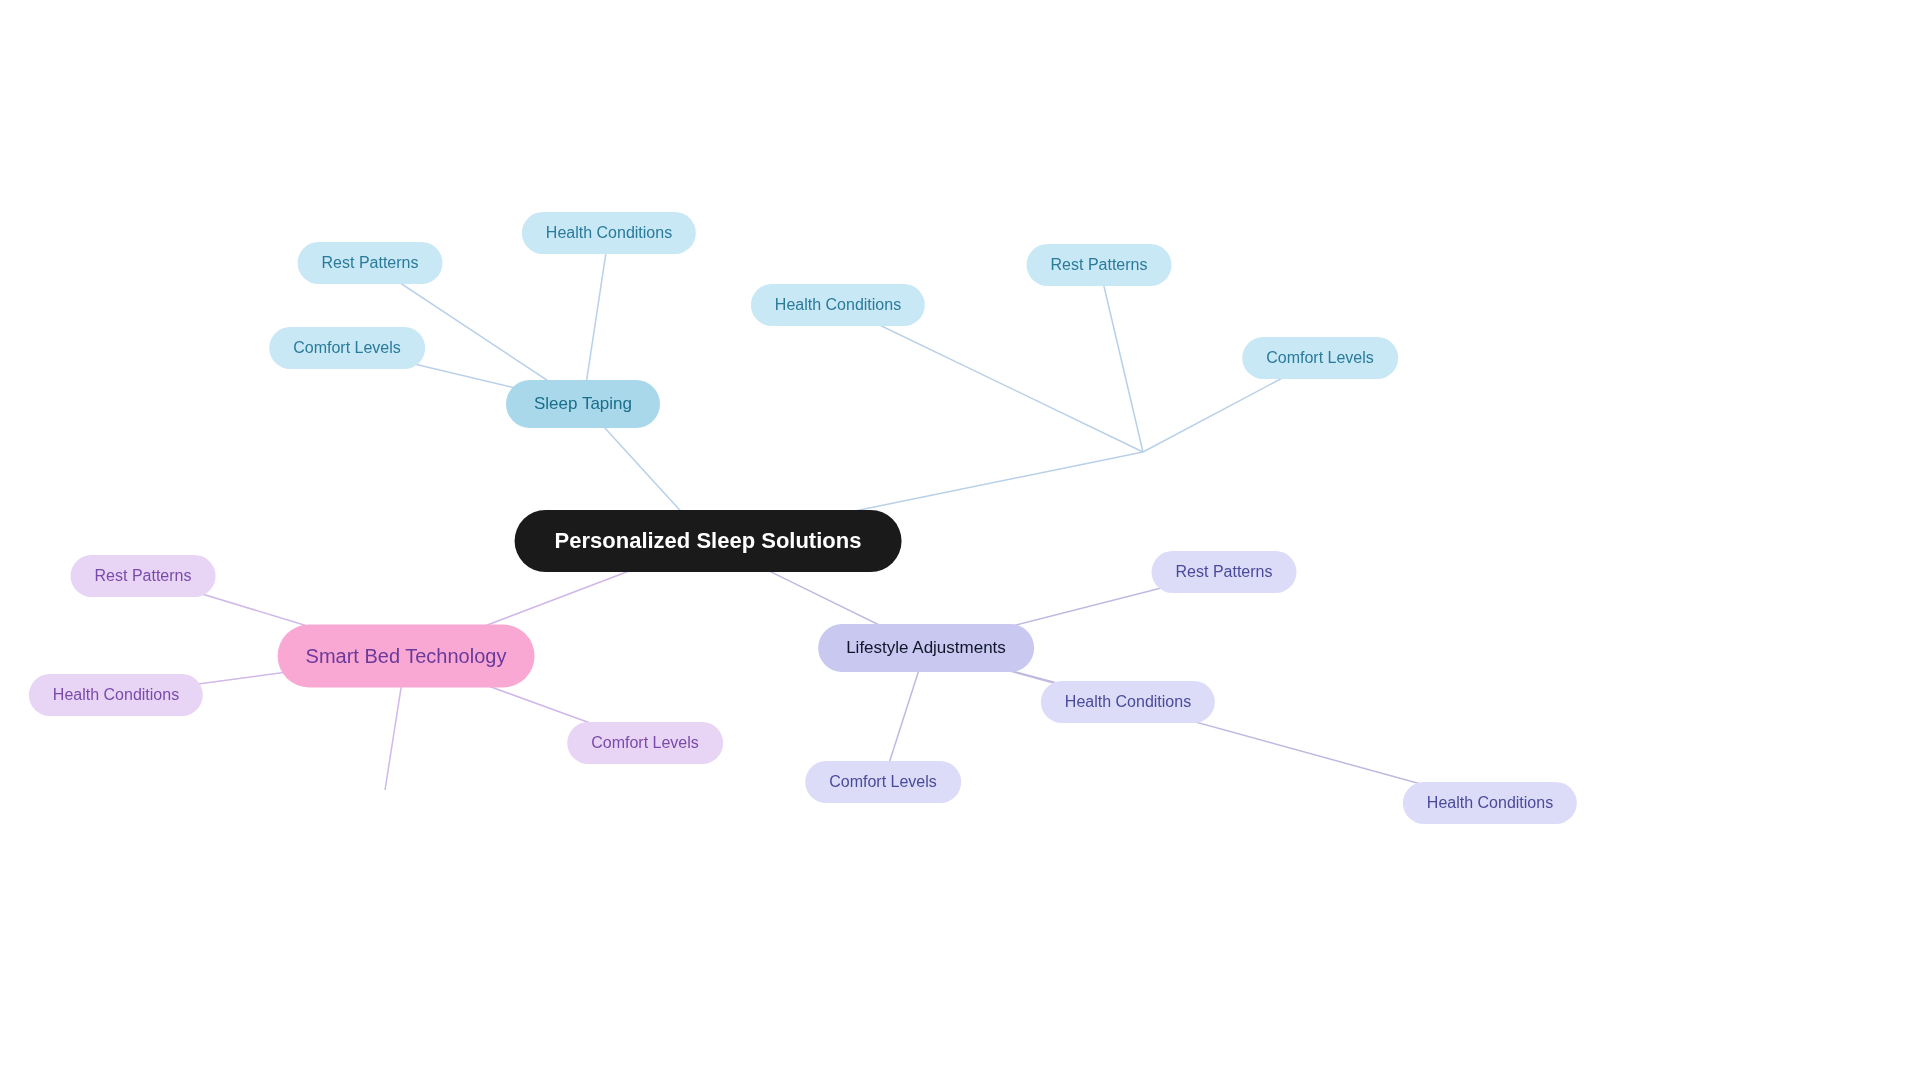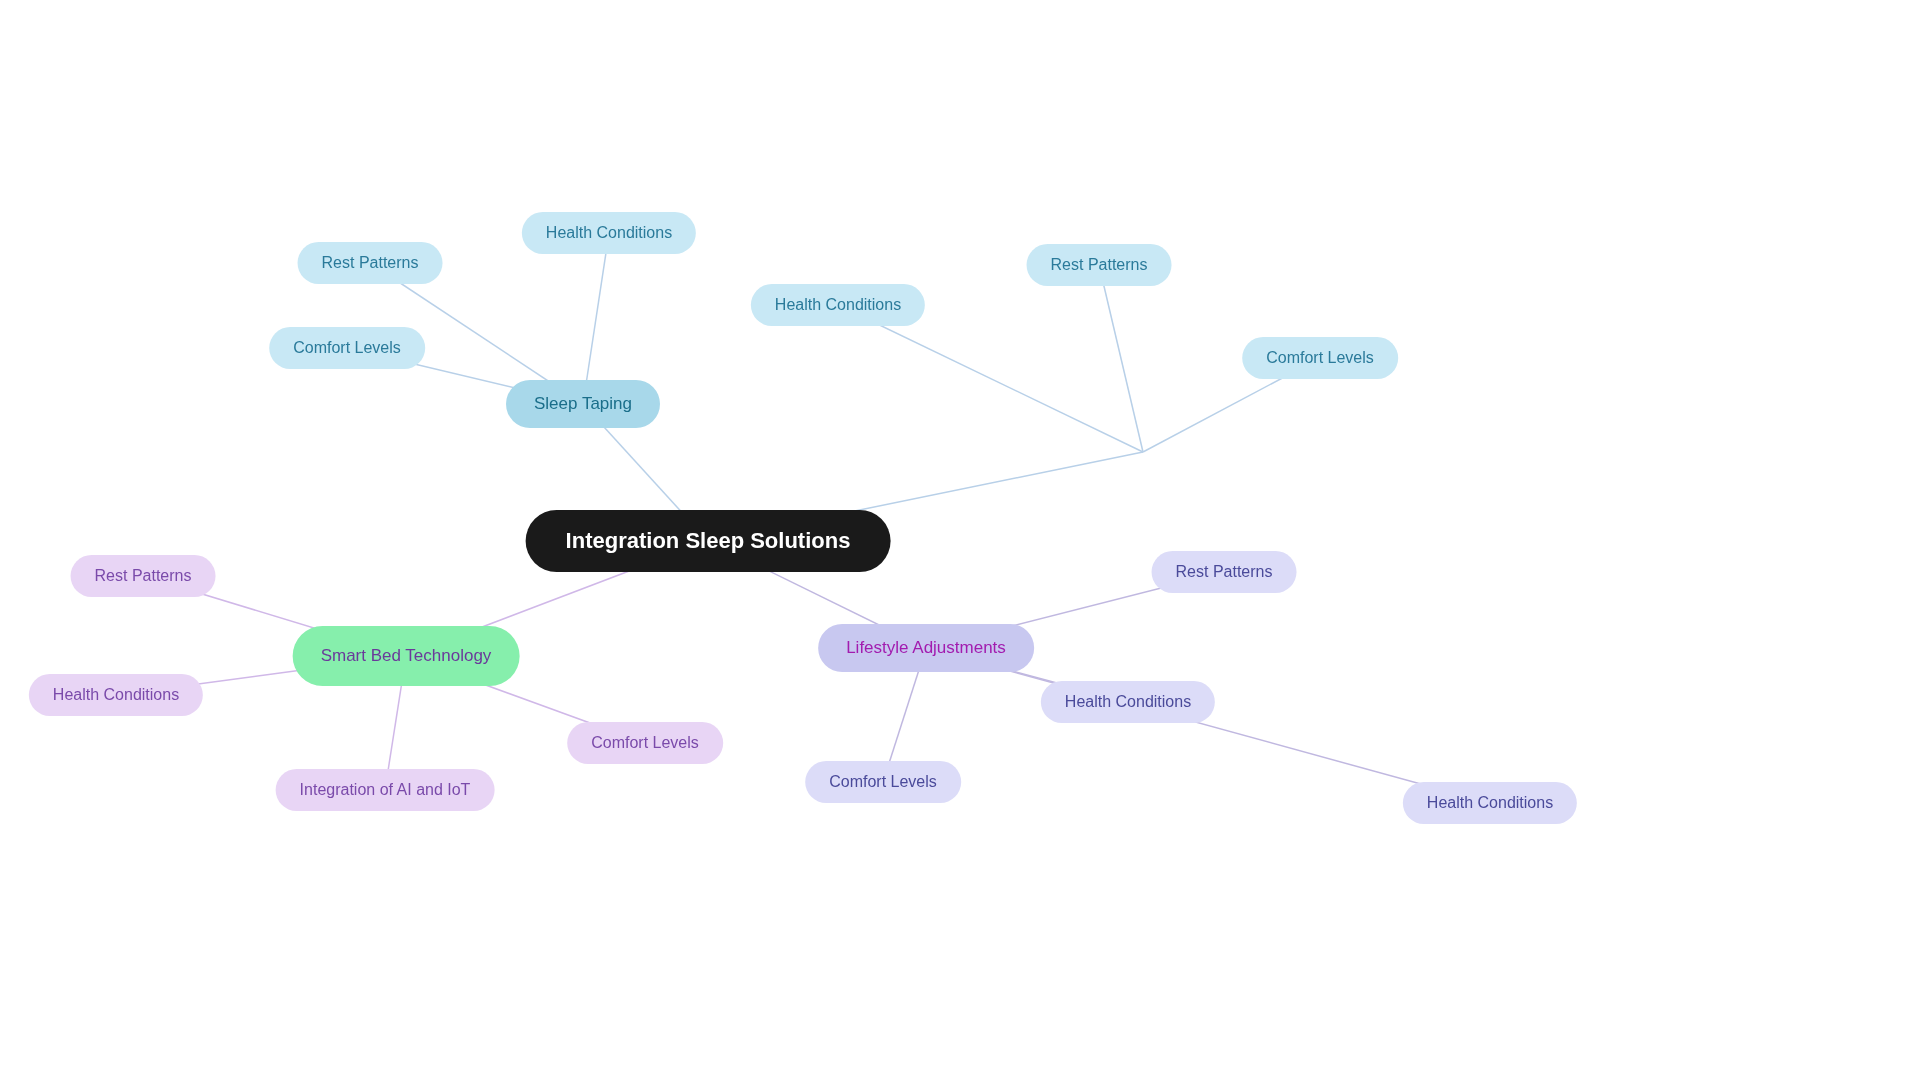--- a/index.html
+++ b/index.html
@@ -49,34 +49,34 @@
       padding: 14px 28px;
       border: none;
     }
     .node-blue-light {
       background: #c8e8f5;
       color: #2a7a9a;
       font-size: 16px;
       padding: 12px 24px;
     }
     .node-purple {
-      background: #86efac;
+      background: #f9a8d4;
       color: #6a3a9a;
-      font-size: 17px;
+      font-size: 20px;
       padding: 20px 28px;
     }
     .node-purple-light {
       background: #e8d5f5;
       color: #7a4aaa;
       font-size: 16px;
       padding: 12px 24px;
     }
     .node-lavender {
       background: #c8c8f0;
-      color: #a21caf;
+      color: #0f172a;
       font-size: 17px;
       padding: 14px 28px;
     }
     .node-lavender-light {
       background: #dcdcf8;
       color: #4a4a9a;
       font-size: 16px;
       padding: 12px 24px;
     }
   </style>
@@ -107,21 +107,21 @@
 
     <line x1="708" y1="541" x2="926" y2="648" stroke="#c0b8e0" stroke-width="1.5"></line>
 
     <line x1="926" y1="648" x2="1224" y2="572" stroke="#c0b8e0" stroke-width="1.5"></line>
     <line x1="926" y1="648" x2="1128" y2="702" stroke="#c0b8e0" stroke-width="1.5"></line>
     <line x1="926" y1="648" x2="883" y2="782" stroke="#c0b8e0" stroke-width="1.5"></line>
     <line x1="926" y1="648" x2="1490" y2="803" stroke="#c0b8e0" stroke-width="1.5"></line>
   </svg>
 
   <div class="node node-center" style="left:708px; top:541px;">
-    <span>Integration Sleep Solutions</span>
+    <span>Personalized Sleep Solutions</span>
   </div>
 
   <div class="node node-blue" style="left:583px; top:404px;">
     <span>Sleep Taping</span>
   </div>
   <div class="node node-blue-light" style="left:609px; top:233px;">
     <span>Health Conditions</span>
   </div>
   <div class="node node-blue-light" style="left:370px; top:263px;">
     <span>Rest Patterns</span>
@@ -142,23 +142,20 @@
 
   <div class="node node-purple" style="left:406px; top:656px;">
     <span>Smart Bed Technology</span>
   </div>
   <div class="node node-purple-light" style="left:143px; top:576px;">
     <span>Rest Patterns</span>
   </div>
   <div class="node node-purple-light" style="left:116px; top:695px;">
     <span>Health Conditions</span>
   </div>
-  <div class="node node-purple-light" style="left:385px; top:790px;">
-    <span>Integration of AI and IoT</span>
-  </div>
   <div class="node node-purple-light" style="left:645px; top:743px;">
     <span>Comfort Levels</span>
   </div>
 
   <div class="node node-lavender" style="left:926px; top:648px;">
     <span>Lifestyle Adjustments</span>
   </div>
   <div class="node node-lavender-light" style="left:1224px; top:572px;">
     <span>Rest Patterns</span>
   </div>

